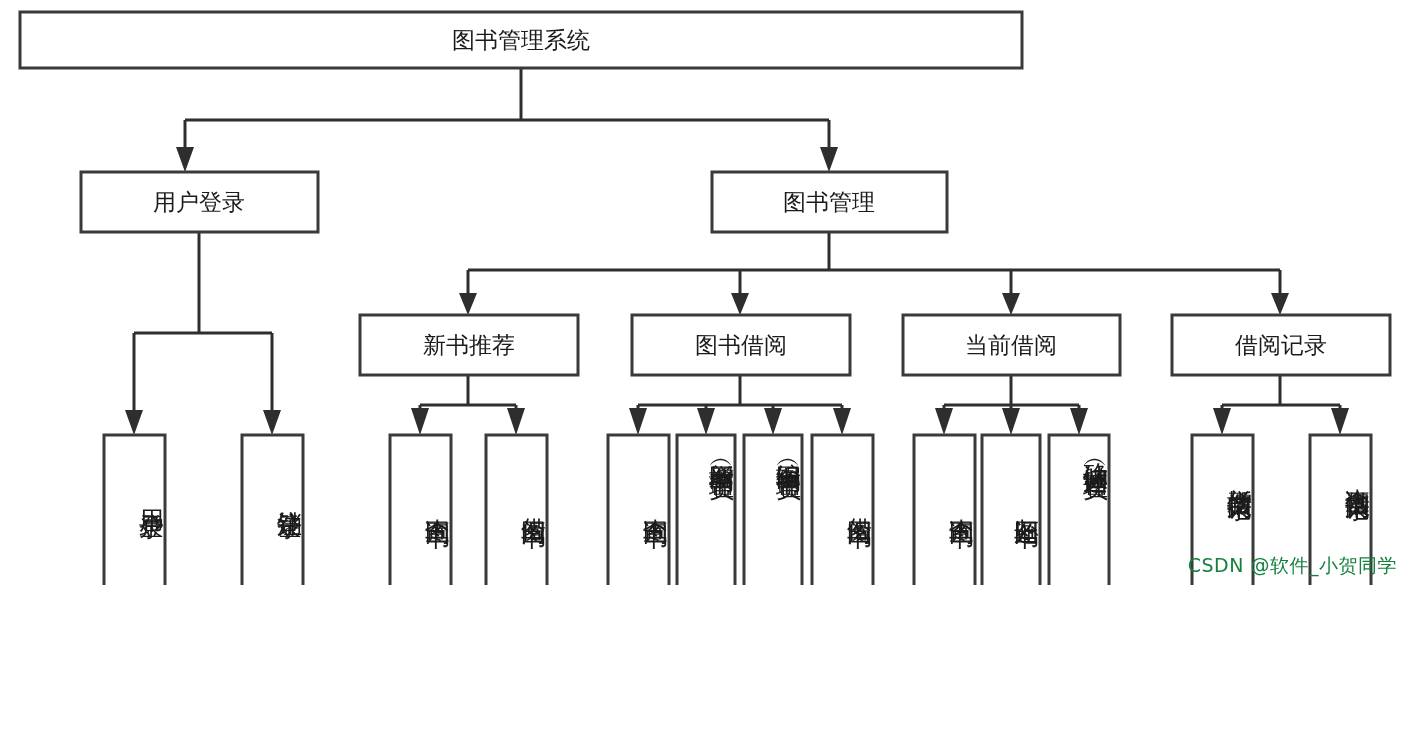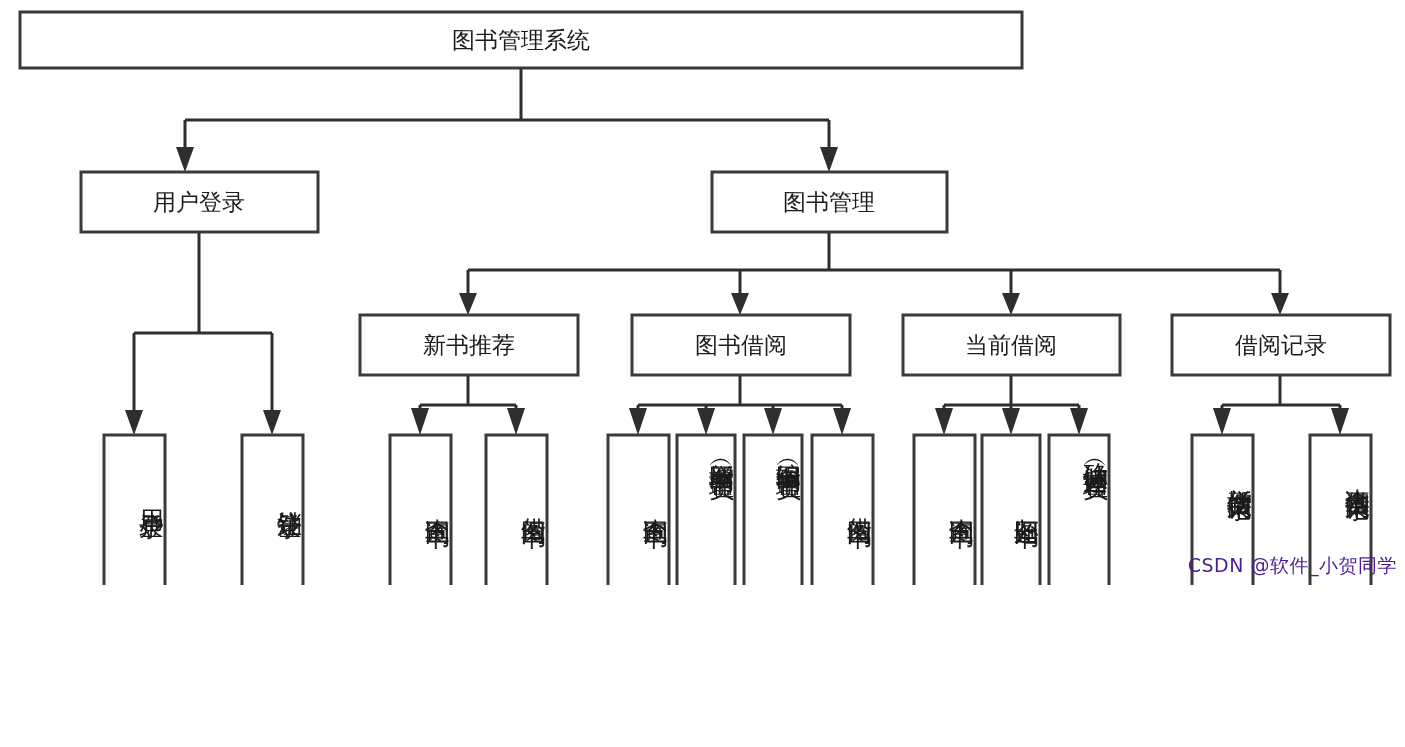--- a/index.html
+++ b/index.html
@@ -59,21 +59,21 @@
     text-align: center;
     white-space: nowrap;
     pointer-events: none;
   }
   .watermark {
     position: absolute;
     right: 8px;
     bottom: 6px;
     font-family: "DejaVu Sans", "Liberation Sans", sans-serif;
     font-size: 19px;
-    color: #4c1d95;
+    color: #15803d;
     white-space: nowrap;
     letter-spacing: 0.5px;
   }
 </style>
 </head>
 <body>
 
 <div id="stage">
 
   <svg id="diagram" viewBox="0 0 1405 747">

